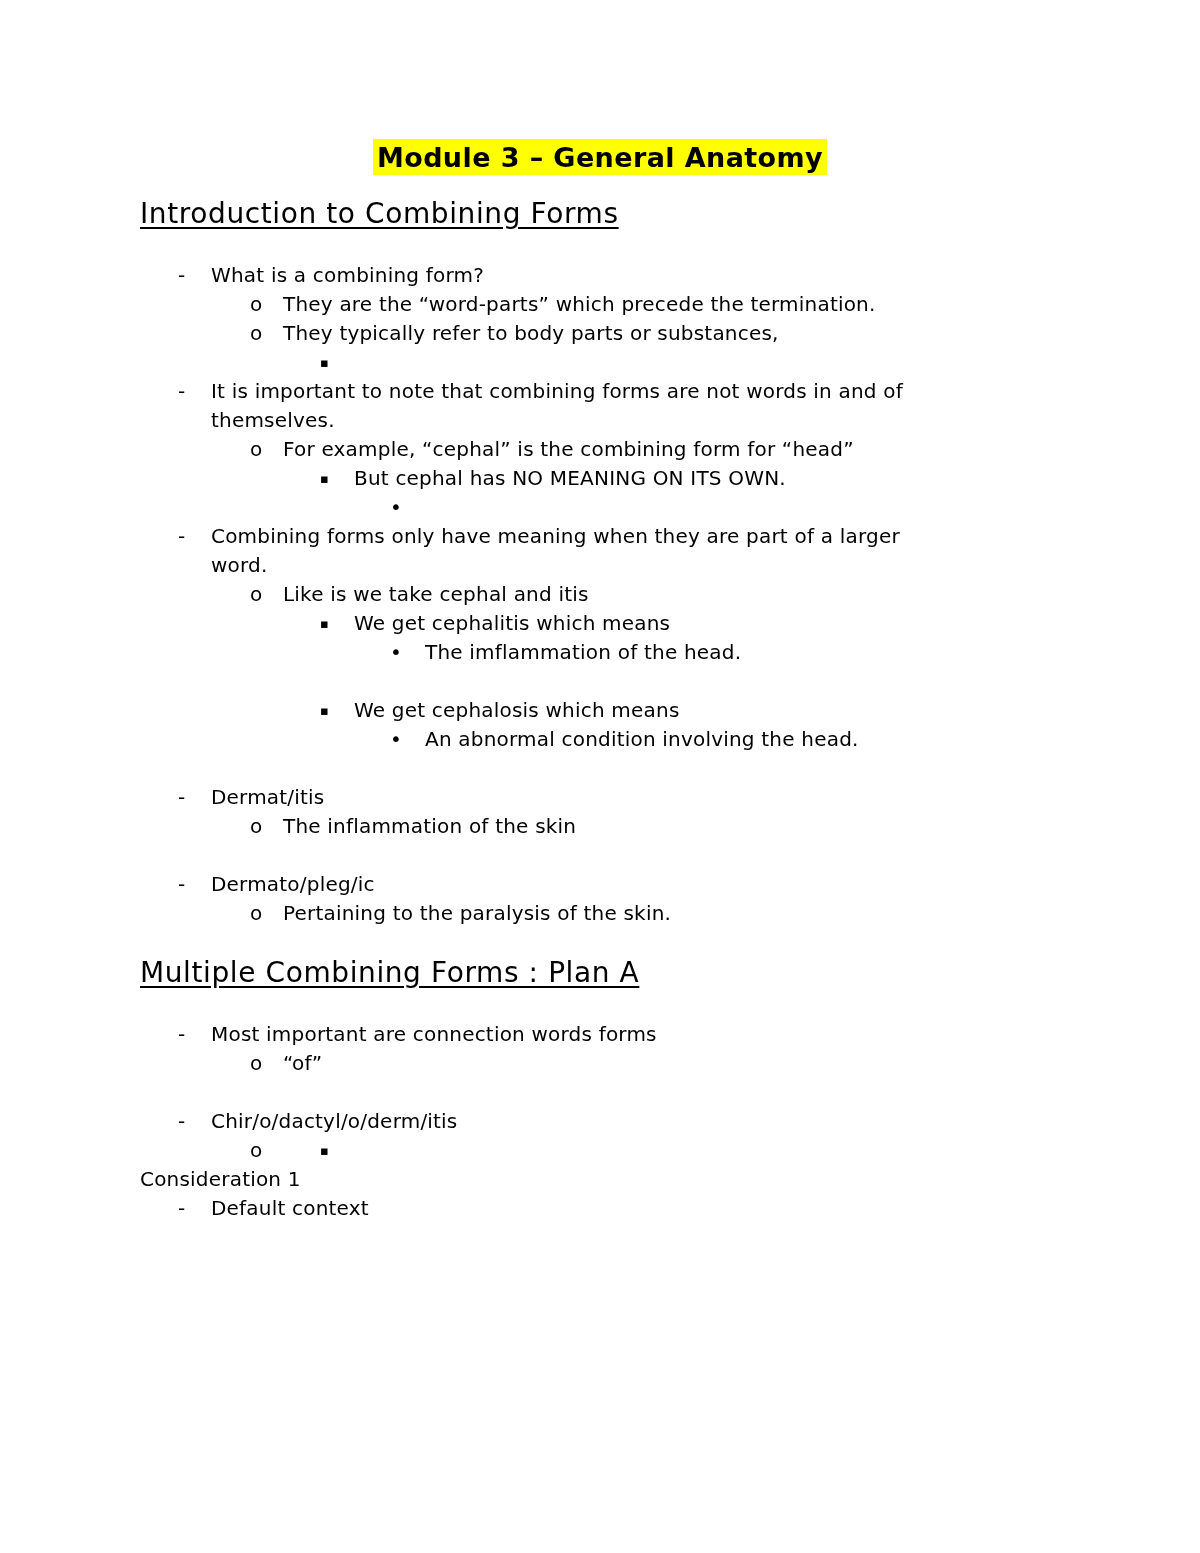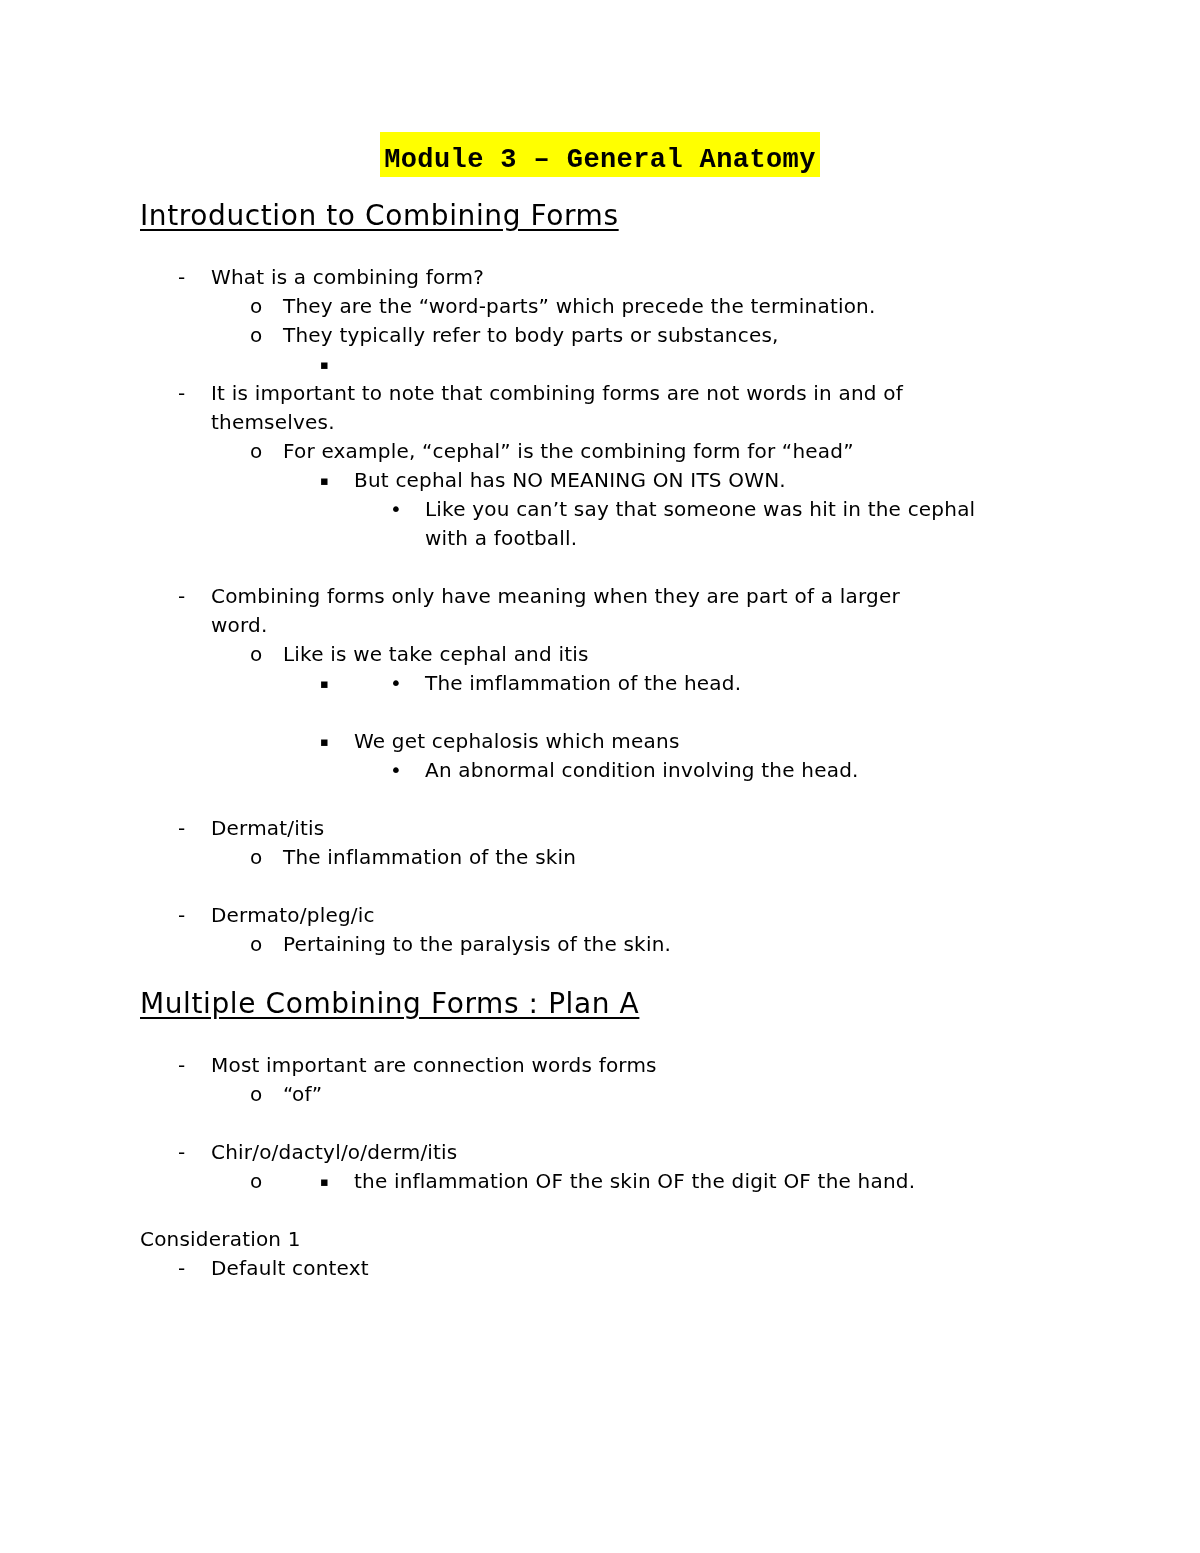--- a/index.html
+++ b/index.html
@@ -18,22 +18,21 @@
   }
   .doc-title {
     text-align: center;
     font-size: 27px;
     font-weight: 700;
     line-height: 34px;
     letter-spacing: 0.4px;
   }
   .doc-title .highlight {
     background: var(--highlight-color, #ffff00);
-    padding: 13px 4px 2px 4px;
-    font-family: Liberation Mono, monospace;
+    padding: 3px 4px 2px 4px;
   }
   .doc-heading {
     font-size: 28px;
     font-weight: 400;
     text-decoration: underline;
     text-underline-offset: 4px;
     line-height: 30px;
     letter-spacing: 0.6px;
     margin-top: 24px;
     margin-bottom: 32px;
@@ -88,35 +87,34 @@
     <div class="li l2">
       <span class="bullet">o</span>
       <span class="li-text">For example, “cephal” is the combining form for “head”</span>
     </div>
     <div class="li l3">
       <span class="bullet">▪</span>
       <span class="li-text">But cephal has NO MEANING ON ITS OWN.</span>
     </div>
     <div class="li l4">
       <span class="bullet">•</span>
-      <span class="li-text">Like you can’t say that someone was hit in the cephal
-with a football.</span>
     </div>
     <div class="spacer"></div>
     <div class="li l1">
       <span class="bullet">-</span>
       <span class="li-text">Combining forms only have meaning when they are part of a larger
 word.</span>
     </div>
     <div class="li l2">
       <span class="bullet">o</span>
       <span class="li-text">Like is we take cephal and itis</span>
     </div>
     <div class="li l3">
       <span class="bullet">▪</span>
+      <span class="li-text">We get cephalitis which means</span>
     </div>
     <div class="li l4">
       <span class="bullet">•</span>
       <span class="li-text">The imflammation of the head.</span>
     </div>
     <div class="spacer"></div>
     <div class="li l3">
       <span class="bullet">▪</span>
       <span class="li-text">We get cephalosis which means</span>
     </div>
@@ -154,21 +152,20 @@
     <div class="spacer"></div>
     <div class="li l1">
       <span class="bullet">-</span>
       <span class="li-text">Chir/o/dactyl/o/derm/itis</span>
     </div>
     <div class="li l2">
       <span class="bullet">o</span>
     </div>
     <div class="li l3">
       <span class="bullet">▪</span>
-      <span class="li-text">the inflammation OF the skin OF the digit OF the hand.</span>
     </div>
     <div class="spacer"></div>
     <div class="doc-para">Consideration 1</div>
     <div class="li l1">
       <span class="bullet">-</span>
       <span class="li-text">Default context</span>
     </div>
   </div>
 
 </body></html>

